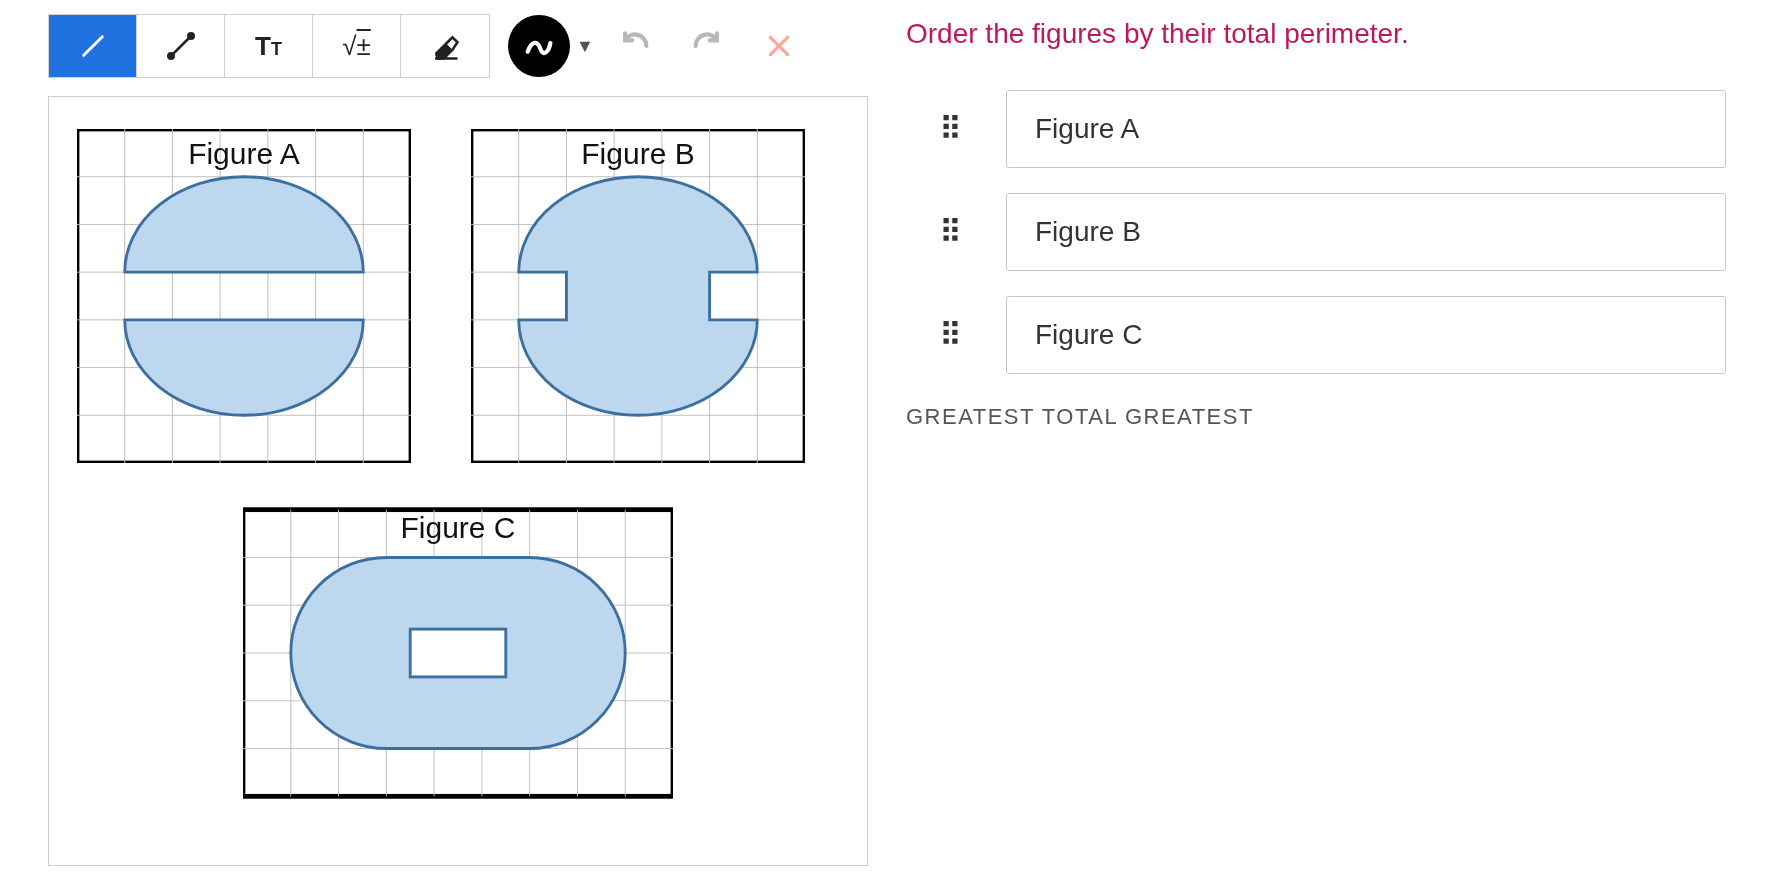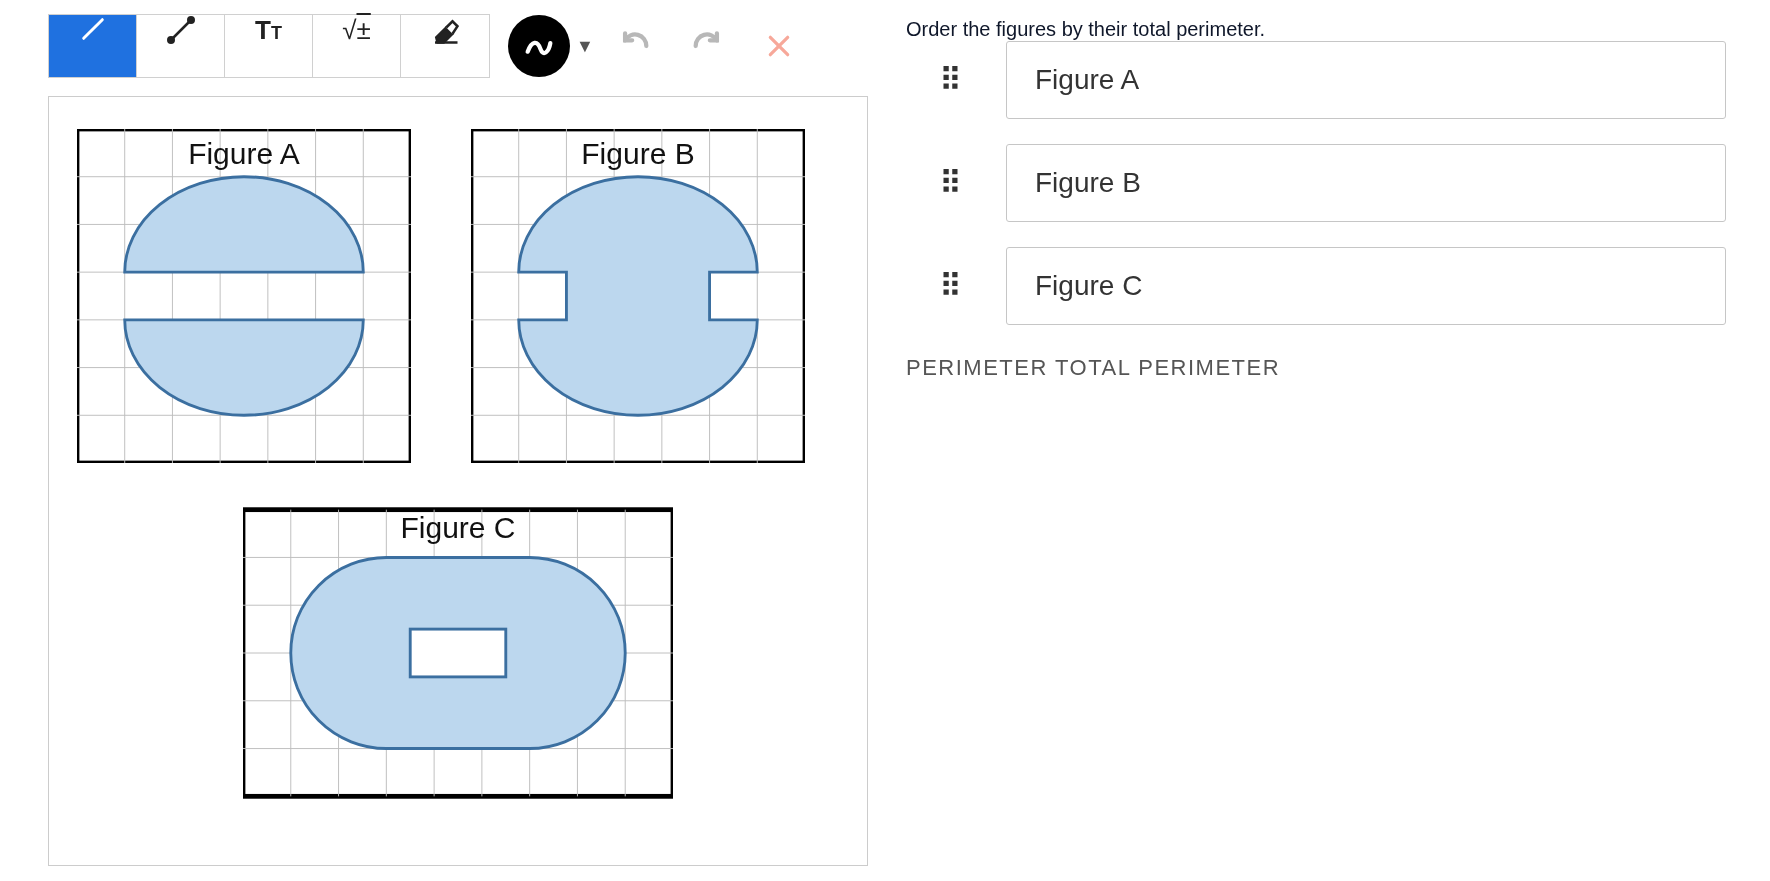--- a/index.html
+++ b/index.html
@@ -22,21 +22,21 @@
       margin-bottom: 18px;
     }
     .tool-group {
       display: flex;
       border: 1px solid #d0d0d0;
     }
     .tool-btn {
       width: 88px;
       height: 62px;
       display: flex;
-      align-items: flex-start;
+      align-items: center;
       justify-content: center;
       background: #fff;
       border: none;
       border-right: 1px solid #d0d0d0;
       cursor: pointer;
       color: #222;
       font-size: 22px;
     }
     .tool-group .tool-btn:last-child { border-right: none; }
     .tool-btn.active { background: #1f71e0; color: #fff; }
@@ -109,22 +109,23 @@
       text-align: center;
       font-size: 30px;
       color: #111;
       z-index: 3;
     }
     .right-panel {
       flex: 1;
       padding: 18px 44px 0 36px;
     }
     .prompt {
-      font-size: 20px;
-      color: #0f172a;
+      font-size: 28px;
+      color: #be185d;
+      margin-bottom: 40px;
     }
     .section-label {
       font-size: 22px;
       letter-spacing: 1.5px;
       color: #555;
       margin: 30px 0 22px;
       font-weight: 400;
     }
     .orderer { padding-left: 26px; }
     .order-item {
@@ -326,14 +327,14 @@
             <rect x="0" y="5" width="3" height="3" fill="#333"></rect>
             <rect x="5" y="5" width="3" height="3" fill="#333"></rect>
             <rect x="0" y="10" width="3" height="3" fill="#333"></rect>
             <rect x="5" y="10" width="3" height="3" fill="#333"></rect>
           </svg>
       </div>
       <div class="order-card">Figure C</div>
     </div>
   </div>
 
-  <div class="section-label">PERIMETER TOTAL PERIMETER</div>
+  <div class="section-label">GREATEST TOTAL GREATEST</div>
 </div>
 
 </body></html>

